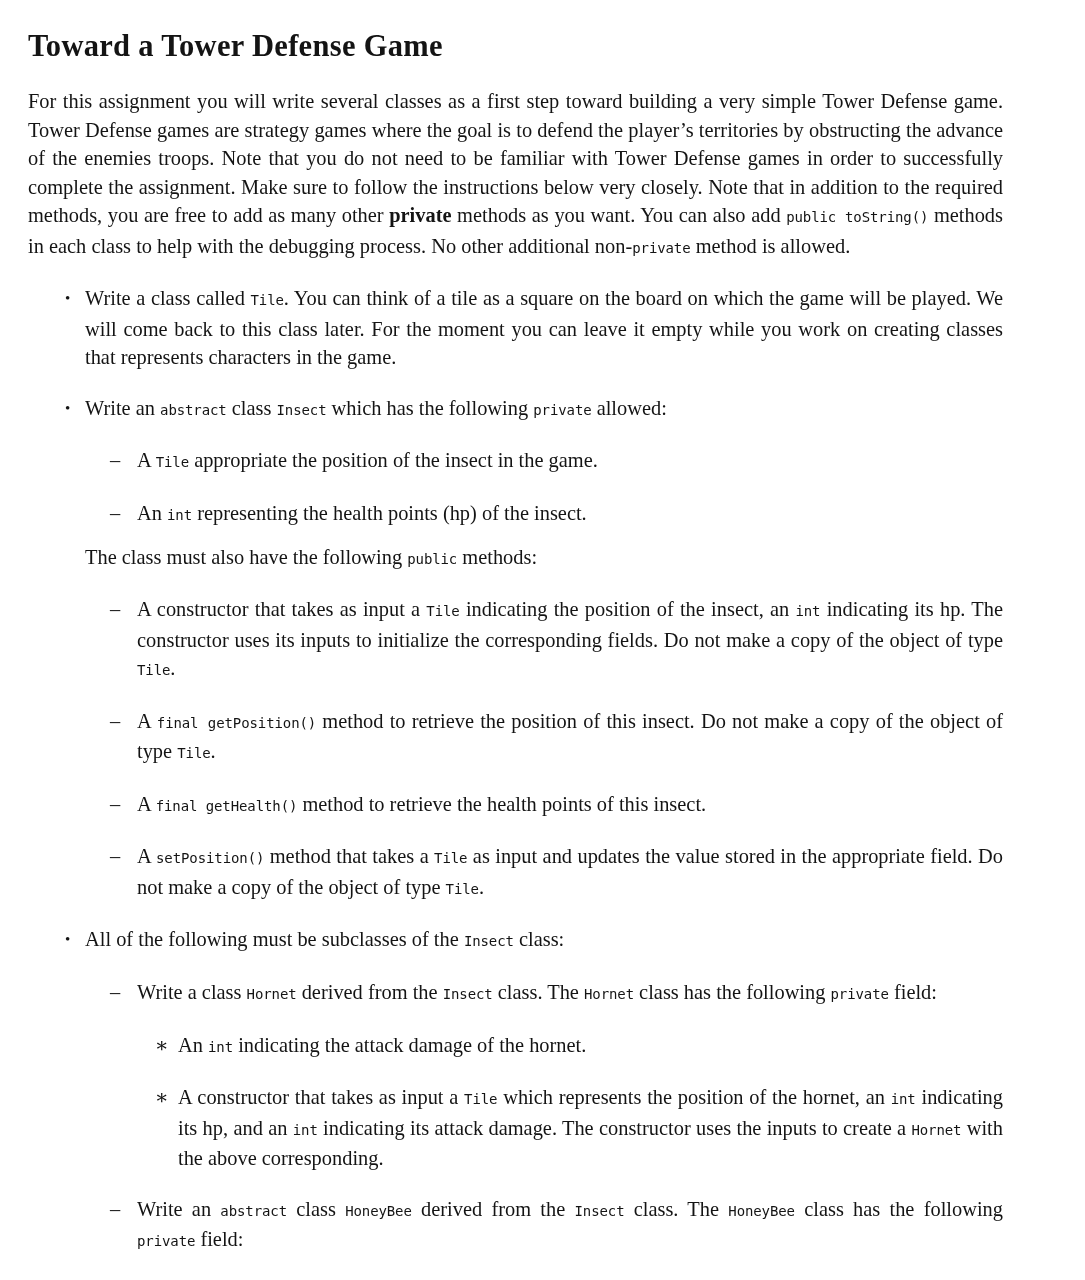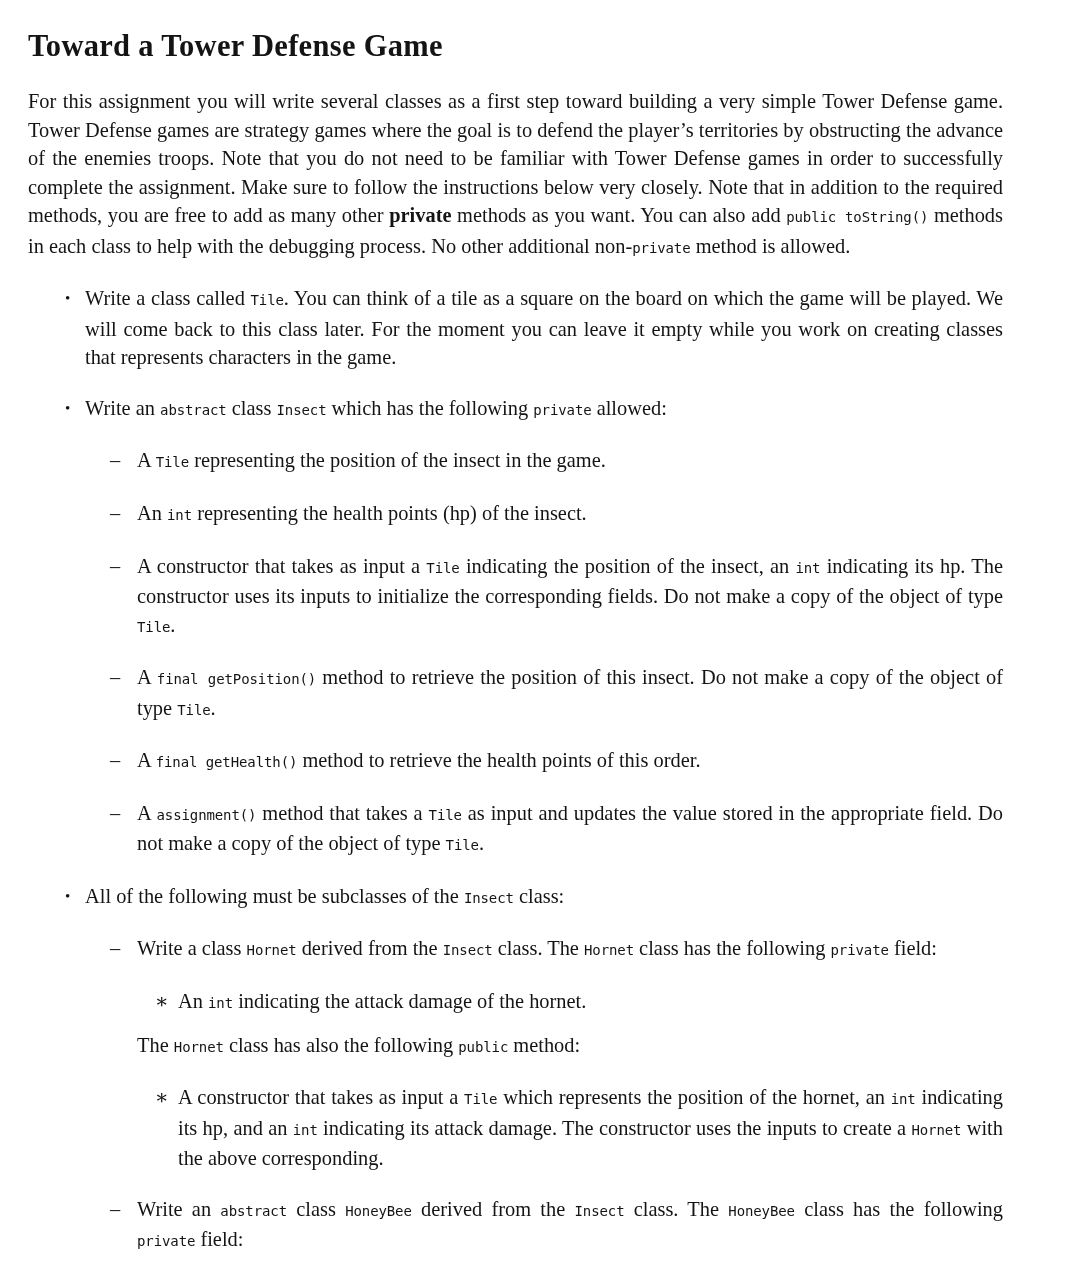--- a/index.html
+++ b/index.html
@@ -127,48 +127,49 @@
 
       <li class="item">
         <span class="marker">•</span>
         <span class="itext"><span>Write an </span><code>abstract</code><span> class </span><code>Insect</code><span> which has the following </span><code>private</code><span> allowed:</span></span>
       </li>
     </ul>
 
     <ul class="lvl2">
       <li class="item">
         <span class="marker">–</span>
-        <span class="itext"><span>A </span><code>Tile</code><span> representing the position of the insect in the game.</span></span>
+        <span class="itext"><span>A </span><code>Tile</code><span> appropriate the position of the insect in the game.</span></span>
       </li>
       <li class="item">
         <span class="marker">–</span>
         <span class="itext"><span>An </span><code>int</code><span> representing the health points (hp) of the insect.</span></span>
       </li>
     </ul>
 
+    <p class="sub-intro-1"><span>The class must also have the following </span><code>public</code><span> methods:</span></p>
 
     <ul class="lvl2">
       <li class="item">
         <span class="marker">–</span>
         <span class="itext"><span>A constructor that takes as input a </span><code>Tile</code><span> indicating the position of the insect, an </span><code>int</code><span> indicating its hp. The constructor uses its inputs to initialize the corresponding fields. Do not make a copy of the object of type </span><code>Tile</code><span>.</span></span>
       </li>
 
       <li class="item">
         <span class="marker">–</span>
         <span class="itext"><span>A </span><code>final getPosition()</code><span> method to retrieve the position of </span><span class="it">this</span><span> insect. Do not make a copy of the object of type </span><code>Tile</code><span>.</span></span>
       </li>
 
       <li class="item">
         <span class="marker">–</span>
-        <span class="itext"><span>A </span><code>final getHealth()</code><span> method to retrieve the health points of </span><span class="it">this</span><span> order.</span></span>
-      </li>
-
-      <li class="item">
-        <span class="marker">–</span>
-        <span class="itext"><span>A </span><code>assignment()</code><span> method that takes a </span><code>Tile</code><span> as input and updates the value stored in the appropriate field. Do not make a copy of the object of type </span><code>Tile</code><span>.</span></span>
+        <span class="itext"><span>A </span><code>final getHealth()</code><span> method to retrieve the health points of </span><span class="it">this</span><span> insect.</span></span>
+      </li>
+
+      <li class="item">
+        <span class="marker">–</span>
+        <span class="itext"><span>A </span><code>setPosition()</code><span> method that takes a </span><code>Tile</code><span> as input and updates the value stored in the appropriate field. Do not make a copy of the object of type </span><code>Tile</code><span>.</span></span>
       </li>
     </ul>
 
     <ul class="lvl">
       <li class="item">
         <span class="marker">•</span>
         <span class="itext"><span>All of the following must be subclasses of the </span><code>Insect</code><span> class:</span></span>
       </li>
     </ul>
 
@@ -179,21 +180,20 @@
       </li>
     </ul>
 
     <ul class="lvl3">
       <li class="item">
         <span class="marker">∗</span>
         <span class="itext"><span>An </span><code>int</code><span> indicating the attack damage of the hornet.</span></span>
       </li>
     </ul>
 
-    <p class="sub-intro-2"><span>The </span><code>Hornet</code><span> class has also the following </span><code>public</code><span> method:</span></p>
 
     <ul class="lvl3">
       <li class="item">
         <span class="marker">∗</span>
         <span class="itext"><span>A constructor that takes as input a </span><code>Tile</code><span> which represents the position of the hornet, an </span><code>int</code><span> indicating its hp, and an </span><code>int</code><span> indicating its attack damage. The constructor uses the inputs to create a </span><code>Hornet</code><span> with the above corresponding.</span></span>
       </li>
     </ul>
 
     <ul class="lvl2">
       <li class="item">

